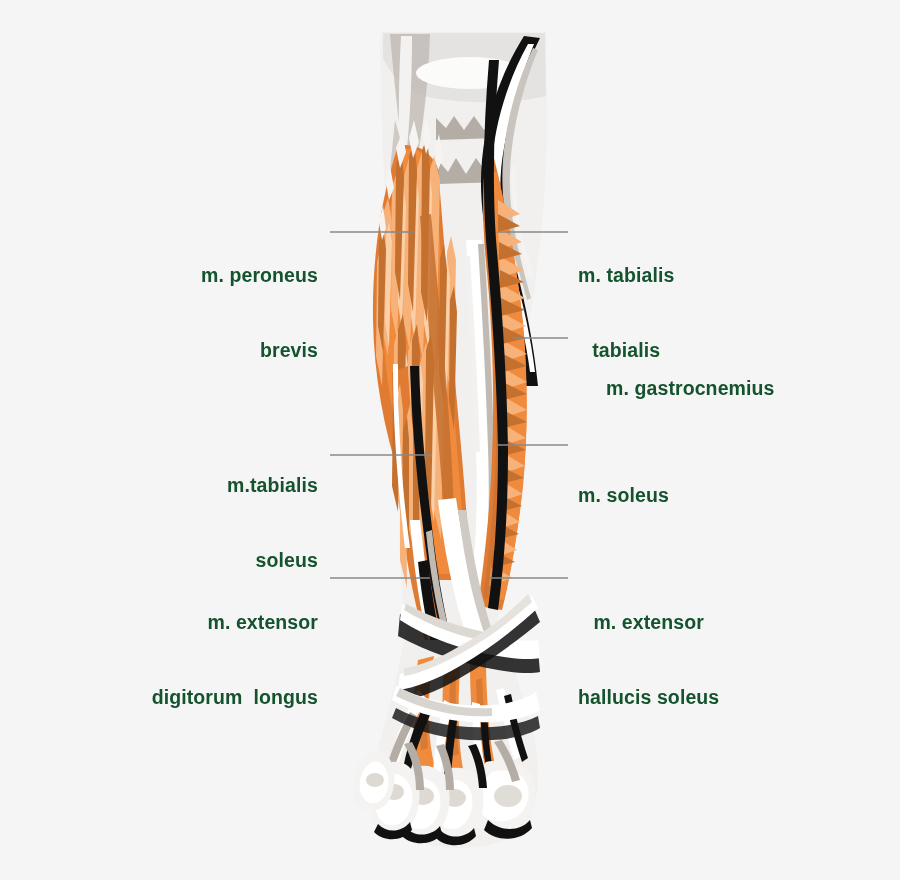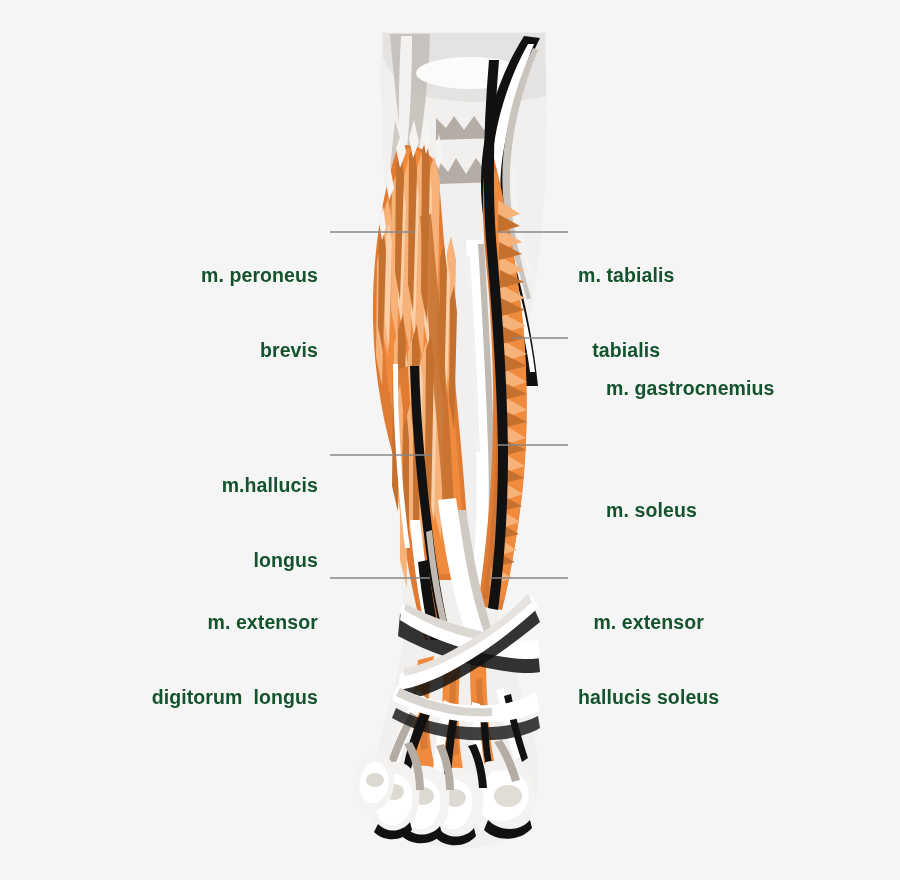--- a/index.html
+++ b/index.html
@@ -507,25 +507,25 @@
   <div class="label label-right" style="left:578px; top:213px;">
     <span class="lbl-line">m. tabialis</span>
     <span class="lbl-line">tabialis</span>
   </div>
 
   <div class="label label-right" style="left:578px; top:326px;margin-left:28px;">
     <span class="lbl-line">m. gastrocnemius</span>
   </div>
 
   <div class="label label-left" style="right:582px; top:423px;">
-    <span class="lbl-line">m.hallucis</span>
-    <span class="lbl-line">longus</span>
-  </div>
-
-  <div class="label label-right" style="left:578px; top:448px;margin-left:28px;">
+    <span class="lbl-line">m.tabialis</span>
+    <span class="lbl-line">soleus</span>
+  </div>
+
+  <div class="label label-right" style="left:578px; top:433px;">
     <span class="lbl-line">m. soleus</span>
   </div>
 
   <div class="label label-left" style="right:582px; top:560px;">
     <span class="lbl-line">m. extensor</span>
     <span class="lbl-line">digitorum  longus</span>
   </div>
 
   <div class="label label-right" style="left:578px; top:560px;">
     <span class="lbl-line">m. extensor</span>

